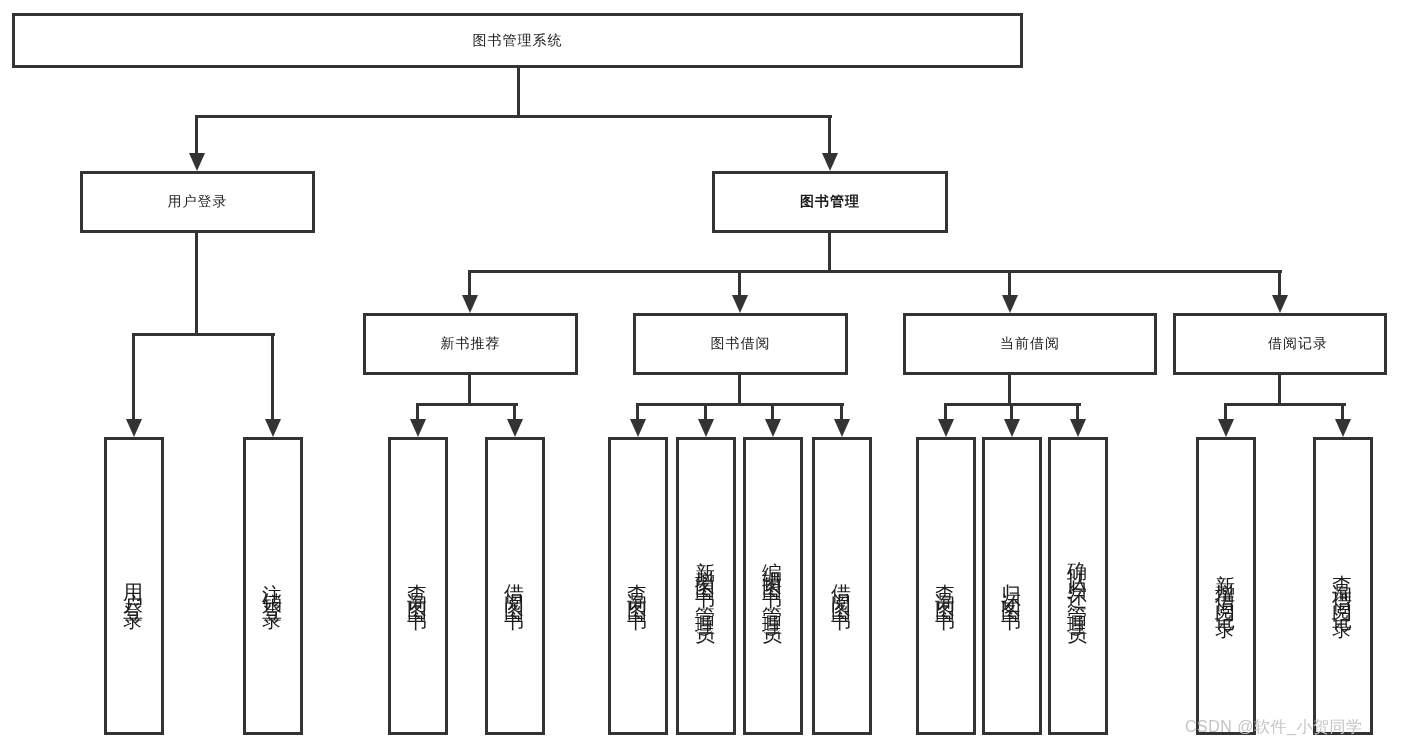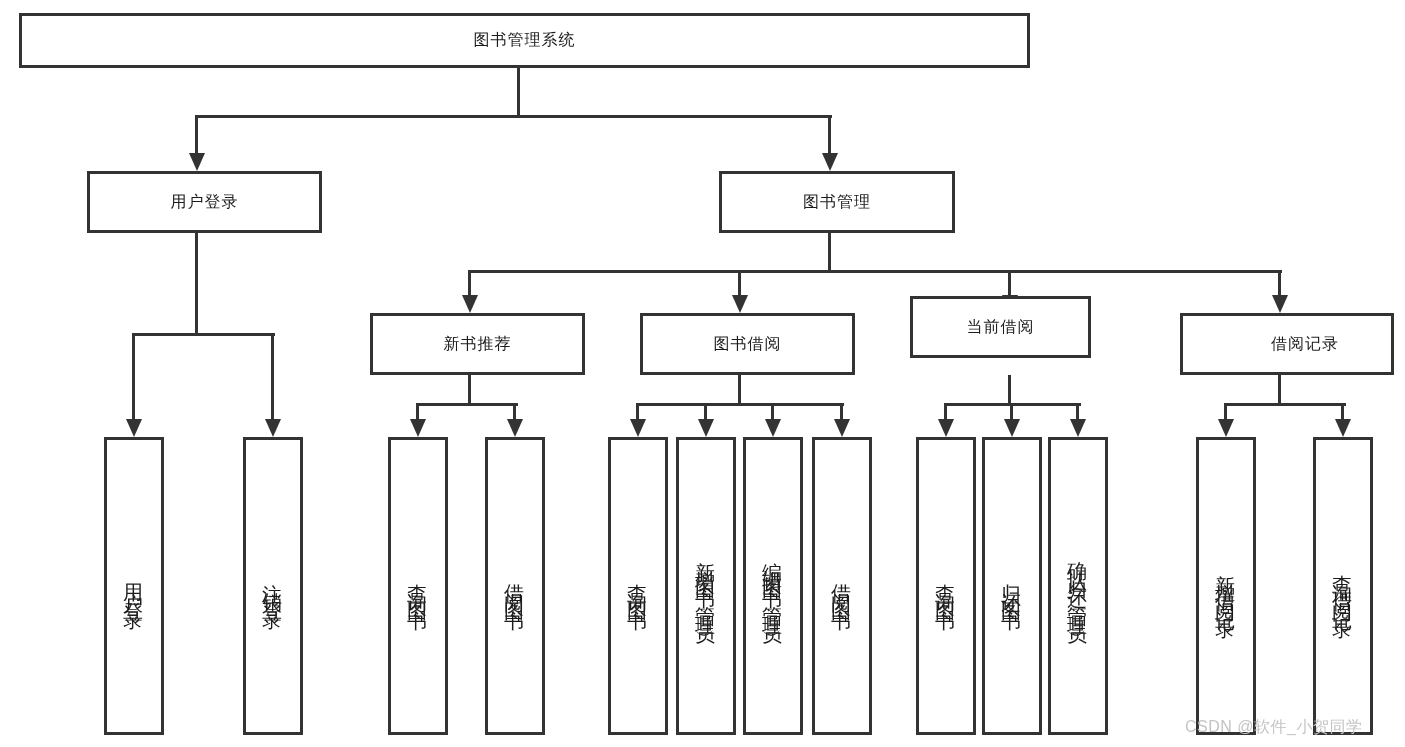--- a/index.html
+++ b/index.html
@@ -11,24 +11,23 @@
     overflow:hidden;
   }
   .box{
     position:absolute;
     box-sizing:border-box;
     border:3px solid #333333;
     background:#ffffff;
     display:flex;
     align-items:center;
     justify-content:center;
-    font-size:16px;
+    font-size:14px;
     color:#1c1c1c;
     letter-spacing:1px;
-    margin-left:7px;
   }
   .vbox{
     position:absolute;
     box-sizing:border-box;
     border:3px solid #333333;
     background:#ffffff;
     display:flex;
     align-items:center;
     justify-content:center;
     writing-mode:vertical-rl;
@@ -68,21 +67,21 @@
   <div class="box" style="left:12px;top:13px;width:1011px;height:55px;">图书管理系统</div>
 
   <div class="vline" style="left:517px;top:68px;height:49px;"></div>
   <div class="hline" style="left:195px;top:115px;width:637px;"></div>
   <div class="vline" style="left:195px;top:117px;height:40px;"></div>
   <div class="arrow" style="left:189px;top:153px;"></div>
   <div class="vline" style="left:828px;top:117px;height:40px;"></div>
   <div class="arrow" style="left:822px;top:153px;"></div>
 
   <div class="box" style="left:80px;top:171px;width:235px;height:62px;">用户登录</div>
-  <div class="box" style="left:712px;top:171px;width:236px;height:62px;">图书管理</div>
+  <div class="box" style="left:712px;top:171px;width:236px;height:62px;font-weight:bold;">图书管理</div>
 
   <div class="vline" style="left:195px;top:233px;height:102px;"></div>
   <div class="hline" style="left:132px;top:333px;width:143px;"></div>
   <div class="vline" style="left:132px;top:335px;height:86px;"></div>
   <div class="arrow" style="left:126px;top:419px;"></div>
   <div class="vline" style="left:271px;top:335px;height:86px;"></div>
   <div class="arrow" style="left:265px;top:419px;"></div>
 
   <div class="vline" style="left:828px;top:233px;height:39px;"></div>
   <div class="hline" style="left:468px;top:270px;width:814px;"></div>
@@ -90,21 +89,21 @@
   <div class="arrow" style="left:462px;top:295px;"></div>
   <div class="vline" style="left:738px;top:272px;height:26px;"></div>
   <div class="arrow" style="left:732px;top:295px;"></div>
   <div class="vline" style="left:1008px;top:272px;height:26px;"></div>
   <div class="arrow" style="left:1002px;top:295px;"></div>
   <div class="vline" style="left:1278px;top:272px;height:26px;"></div>
   <div class="arrow" style="left:1272px;top:295px;"></div>
 
   <div class="box" style="left:363px;top:313px;width:215px;height:62px;">新书推荐</div>
   <div class="box" style="left:633px;top:313px;width:215px;height:62px;">图书借阅</div>
-  <div class="box" style="left:903px;top:296px;width:181px;height:62px;">当前借阅</div>
+  <div class="box" style="left:903px;top:313px;width:254px;height:62px;">当前借阅</div>
   <div class="box" style="left:1173px;top:313px;width:214px;height:62px;padding-left:36px;">借阅记录</div>
 
   <div class="vline" style="left:468px;top:375px;height:30px;"></div>
   <div class="vline" style="left:738px;top:375px;height:30px;"></div>
   <div class="vline" style="left:1008px;top:375px;height:30px;"></div>
   <div class="vline" style="left:1278px;top:375px;height:30px;"></div>
 
   <div class="hline" style="left:416px;top:403px;width:102px;"></div>
   <div class="hline" style="left:636px;top:403px;width:208px;"></div>
   <div class="hline" style="left:944px;top:403px;width:137px;"></div>

